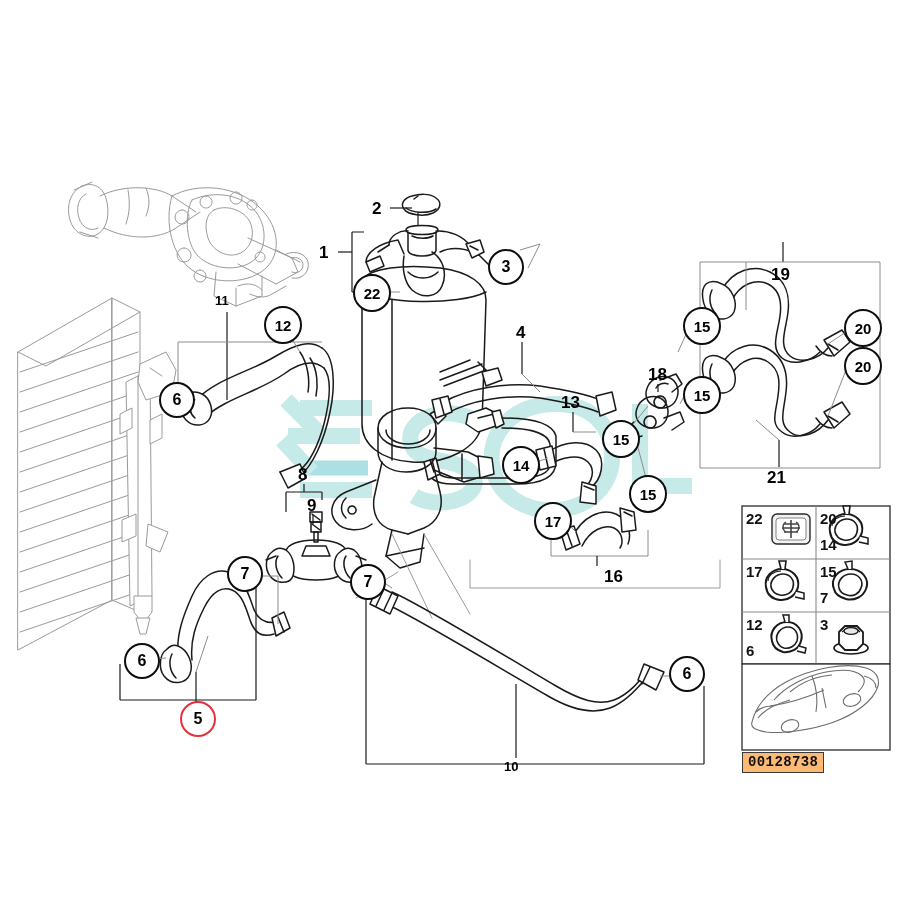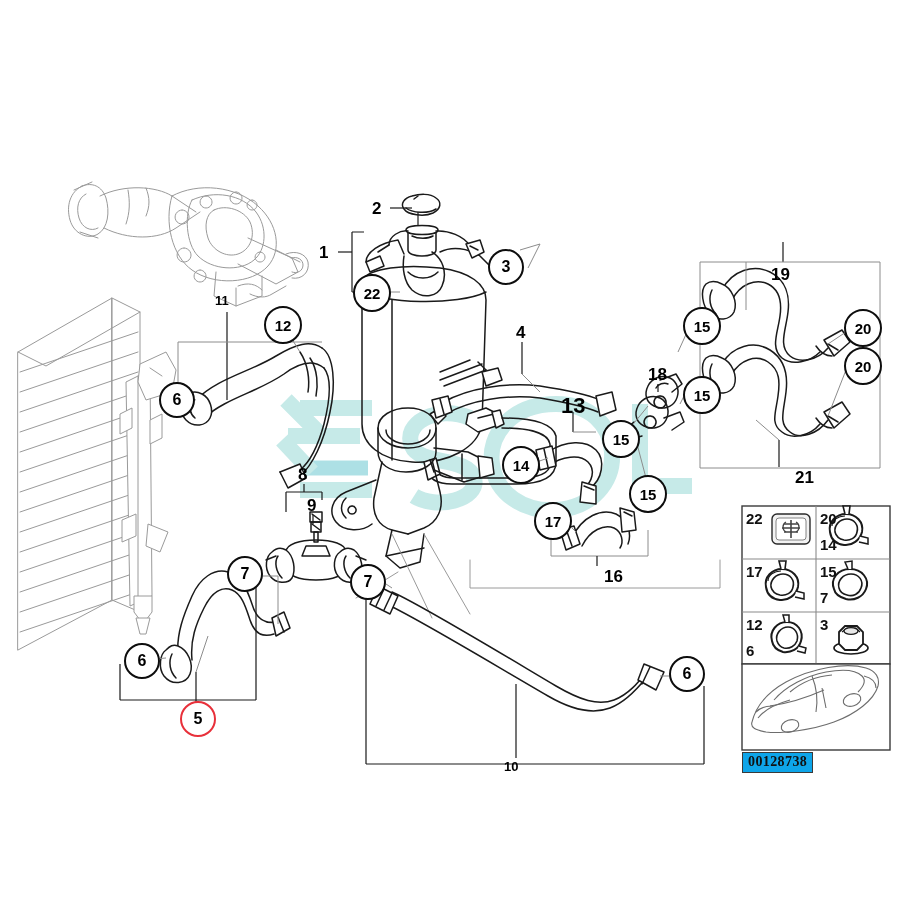--- a/index.html
+++ b/index.html
@@ -8,23 +8,23 @@
        font-family:"Liberation Sans", sans-serif;}
   #stage{position:relative;width:900px;height:900px;background:#ffffff;}
   #stage svg{position:absolute;left:0;top:0;}
   .callout-num{position:absolute;display:flex;align-items:center;
        justify-content:center;border-radius:50%;background:#fff;
        border:2.3px solid #0d0d0d;font-weight:bold;color:#000;
        font-family:"Liberation Sans", sans-serif;}
   .callout-num.hl{border-color:#e8303a;border-width:2.6px;}
   .plain-num{position:absolute;font-weight:bold;color:#000;}
   .legend-cell-num{position:absolute;font-weight:bold;font-size:15px;color:#111;}
-  .partno{position:absolute;border:1.6px solid #3a3a3a;background:#0ea5e9;
+  .partno{position:absolute;border:1.6px solid #3a3a3a;background:#fdba74;
        font-weight:bold;font-size:14px;color:#111;letter-spacing:.4px;
-       padding:1px 5px 2px 5px;font-family:Liberation Serif, serif;}
+       padding:1px 5px 2px 5px;font-family:Liberation Mono, monospace;}
 </style>
 </head>
 <body>
 
 <div id="stage">
 
   <svg width="900" height="900" viewBox="0 0 900 900">
     <defs>
       <style>
         .s{fill:none;stroke:#1a1a1a;stroke-width:1.5;stroke-linecap:round;stroke-linejoin:round;}
@@ -510,38 +510,38 @@
       </g>
     </g>
   </svg>
 
   <div id="callout-layer">
       <div class="plain-num" style="left: 319px; top: 243px; font-size: 17px;">1</div>
       <div class="plain-num" style="left: 372px; top: 199px; font-size: 17px;">2</div>
       <div class="callout-num" style="left: 488px; top: 249px; width: 32px; height: 32px; font-size: 16px;">3</div>
       <div class="callout-num" style="left: 353px; top: 274px; width: 34px; height: 34px; font-size: 15px;">22</div>
       <div class="plain-num" style="left: 516px; top: 323px; font-size: 17px;">4</div>
-      <div class="plain-num" style="left: 561px; top: 393px; font-size: 22px; text-align: center;">13</div>
+      <div class="plain-num" style="left: 561px; top: 393px; font-size: 17px; text-align: center;">13</div>
       <div class="plain-num" style="left: 215px; top: 293px; font-size: 13px;">11</div>
       <div class="callout-num" style="left: 264px; top: 306px; width: 34px; height: 34px; font-size: 15px;">12</div>
       <div class="callout-num" style="left: 159px; top: 382px; width: 32px; height: 32px; font-size: 16px;">6</div>
       <div class="plain-num" style="left: 298px; top: 465px; font-size: 17px;">8</div>
       <div class="plain-num" style="left: 307px; top: 496px; font-size: 17px;">9</div>
       <div class="callout-num" style="left: 502px; top: 446px; width: 34px; height: 34px; font-size: 15px;">14</div>
       <div class="callout-num" style="left: 534px; top: 502px; width: 34px; height: 34px; font-size: 15px;">17</div>
       <div class="callout-num" style="left: 602px; top: 420px; width: 34px; height: 34px; font-size: 15px;">15</div>
       <div class="callout-num" style="left: 629px; top: 475px; width: 34px; height: 34px; font-size: 15px;">15</div>
       <div class="callout-num" style="left: 683px; top: 307px; width: 34px; height: 34px; font-size: 15px;">15</div>
       <div class="callout-num" style="left: 683px; top: 376px; width: 34px; height: 34px; font-size: 15px;">15</div>
       <div class="plain-num" style="left: 648px; top: 365px; font-size: 17px;">18</div>
       <div class="plain-num" style="left: 604px; top: 567px; font-size: 17px;">16</div>
       <div class="plain-num" style="left: 771px; top: 223px; font-size: 17px; margin-top: 42px;">19</div>
       <div class="callout-num" style="left: 844px; top: 309px; width: 34px; height: 34px; font-size: 15px;">20</div>
       <div class="callout-num" style="left: 844px; top: 347px; width: 34px; height: 34px; font-size: 15px;">20</div>
-      <div class="plain-num" style="left: 767px; top: 468px; font-size: 17px; margin-left: 28px;">21</div>
+      <div class="plain-num" style="left: 767px; top: 468px; font-size: 17px;">21</div>
       <div class="callout-num" style="left: 227px; top: 556px; width: 32px; height: 32px; font-size: 16px;">7</div>
       <div class="callout-num" style="left: 350px; top: 564px; width: 32px; height: 32px; font-size: 16px;">7</div>
       <div class="callout-num" style="left: 124px; top: 643px; width: 32px; height: 32px; font-size: 16px;">6</div>
       <div class="callout-num" style="left: 669px; top: 656px; width: 32px; height: 32px; font-size: 16px;">6</div>
       <div class="callout-num hl" style="left: 180px; top: 701px; width: 32px; height: 32px; font-size: 16px;">5</div>
       <div class="plain-num" style="left: 504px; top: 759px; font-size: 13px;">10</div>
     </div>
 
   <div id="legend-numbers">
       <div class="legend-cell-num" style="left: 746px; top: 510px;">22</div>

